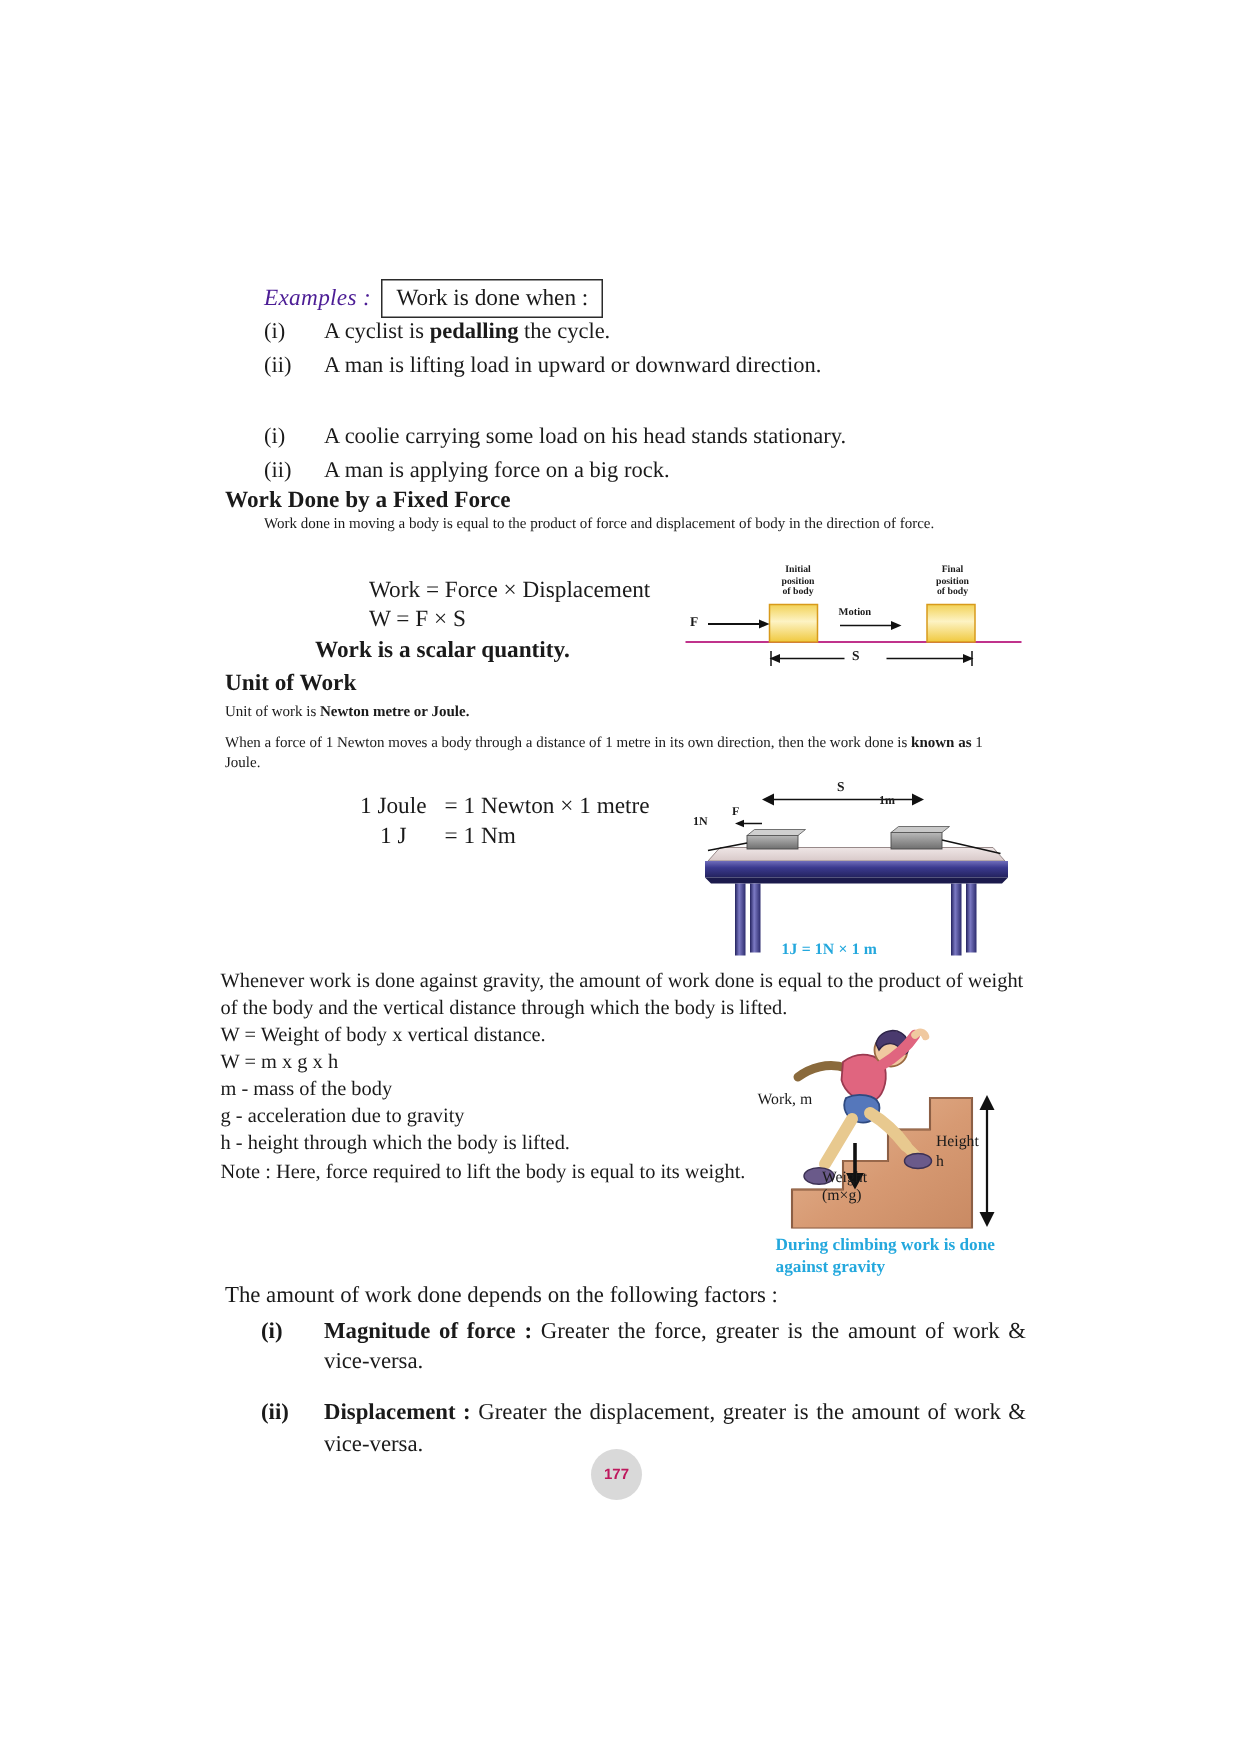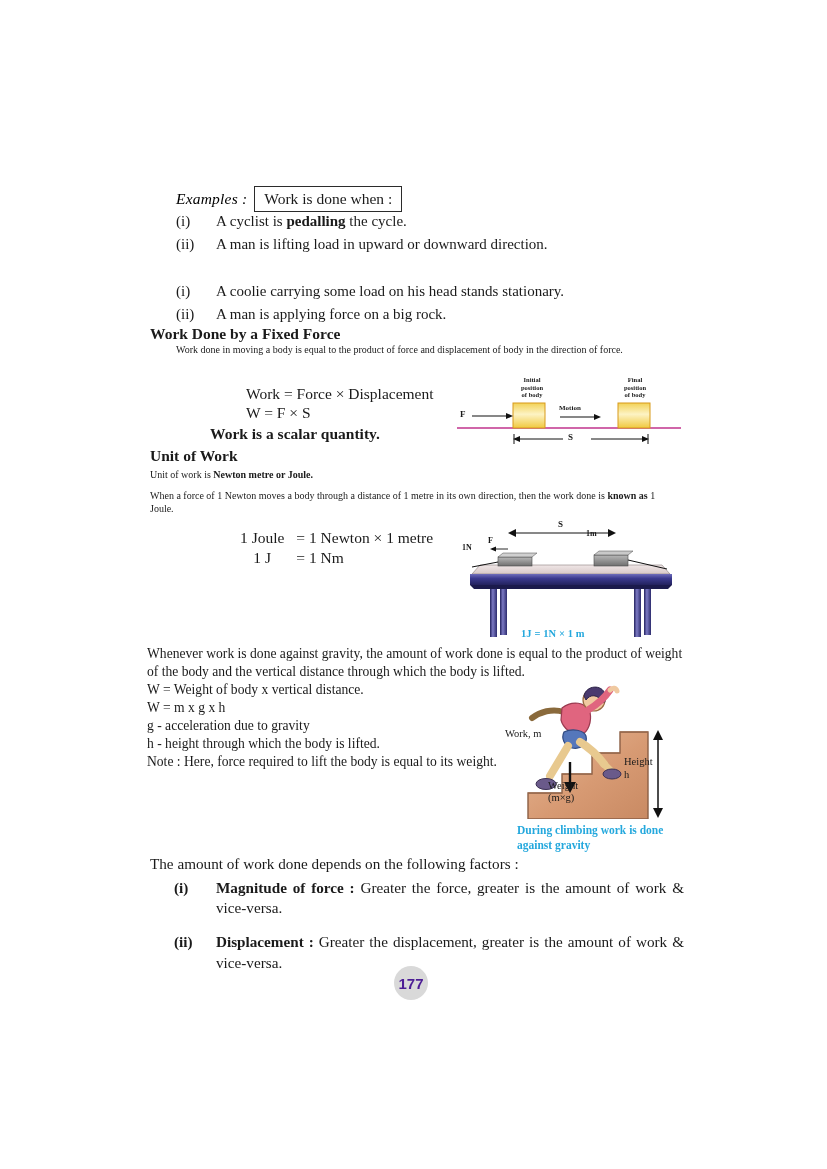--- a/index.html
+++ b/index.html
@@ -28,21 +28,21 @@
     position: absolute;
     left: 176px;
     top: 186px;
     display: flex;
     align-items: center;
     gap: 7px;
   }
   .examples-label {
     font-style: italic;
     font-size: 15.5px;
-    color: #000000;
+    color: #4c1d95;
     letter-spacing: .2px;
   }
   .boxed {
     border: 1.4px solid #2b2b2b;
     padding: 3px 9px 4px 9px;
     font-size: 15.5px;
     line-height: 1.1;
     background: #fff;
     white-space: nowrap;
   }
@@ -164,23 +164,23 @@
 
   
   #page-number {
     position: absolute;
     left: 394px;
     top: 966px;
     width: 34px;
     height: 34px;
     border-radius: 50%;
     background: #d9d9d9;
-    color: #4c1d95;
+    color: #be185d;
     font-weight: bold;
-    font-size: 15px;
+    font-size: 10px;
     display: flex;
     align-items: center;
     justify-content: center;
     font-family: "Liberation Sans", sans-serif;
   }
 
   
   #fig-force {
     position: absolute;
     left: 455px;
@@ -393,20 +393,21 @@
     <div style="position:absolute;left:26px;top:17px;font-size:8px;font-weight:bold;">F</div>
     <div style="position:absolute;left:96px;top:0px;font-size:9px;font-weight:bold;">S</div>
     <div style="position:absolute;left:94px;top:10px;font-size:8px;font-weight:bold;margin-left:30px;">1m</div>
   </div>
   <div class="fig-caption" id="cap-table">1J = 1N × 1 m</div>
 
   <div id="gravity-block">
     <div class="lead">Whenever work is done against gravity, the  amount of work done is equal to the product of weight of the body and the vertical distance through which the body is lifted.</div>
     <div class="line">W = Weight of body x vertical distance.</div>
     <div class="line">W = m x g x h</div>
+    <div class="line">m - mass of the body</div>
     <div class="line">g - acceleration due to gravity</div>
     <div class="line">h - height through which the body is lifted.</div>
     <div class="line">Note : Here, force required to lift the body is equal to its weight.</div>
   </div>
 
   <div id="fig-stairs">
     <svg viewBox="0 0 172 143" width="172" height="143">
       <defs>
         <linearGradient id="stairg" x1="0" y1="0" x2="1" y2="1">
           <stop offset="0%" stop-color="#e7b896"></stop>

